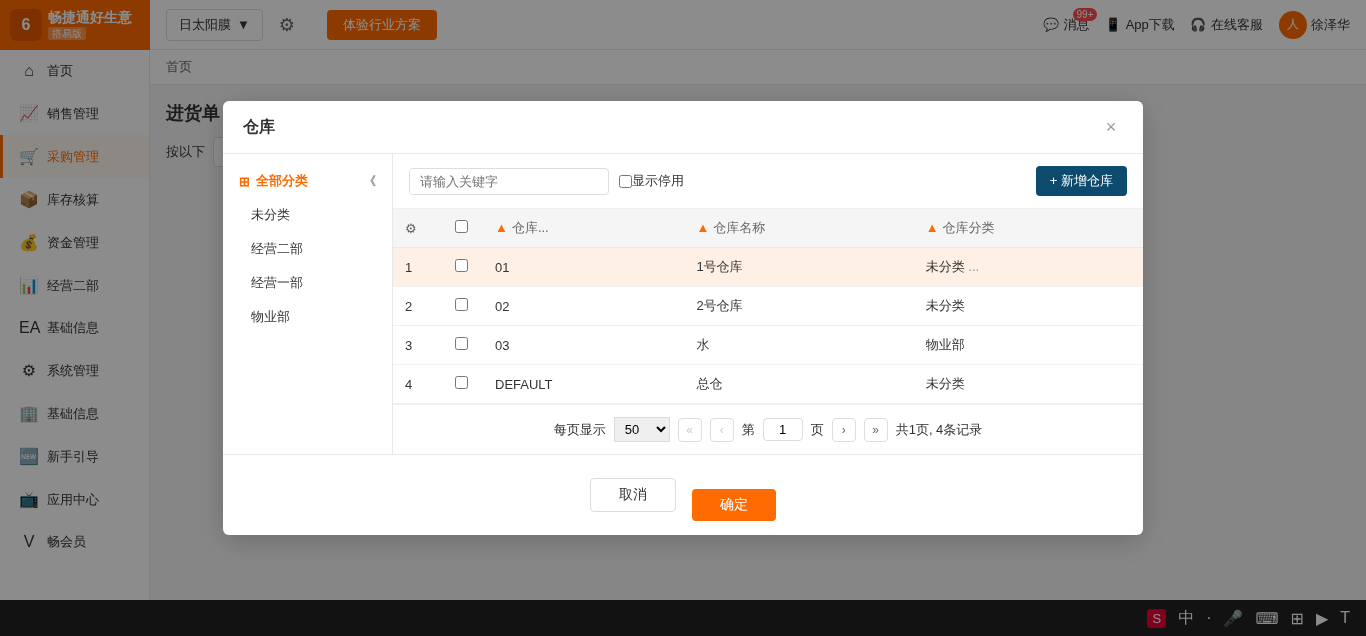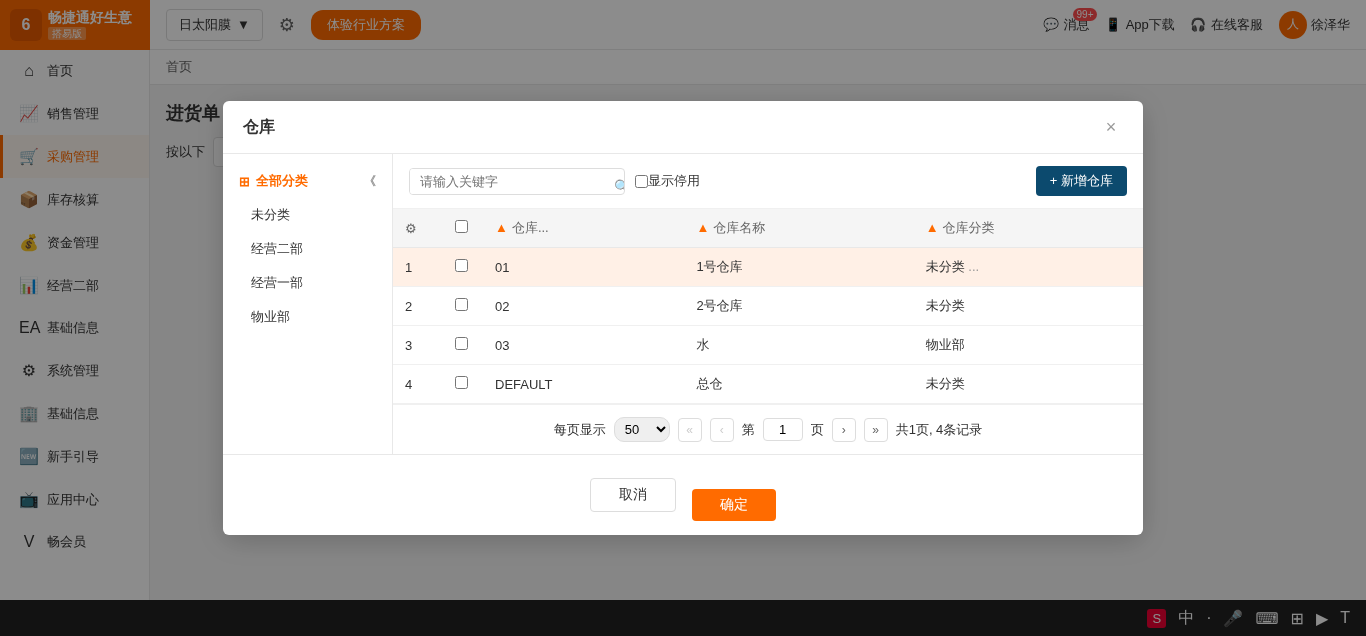--- a/index.html
+++ b/index.html
@@ -60,24 +60,24 @@
       margin-left: 8px;
       cursor: pointer;
       color: #666;
       font-size: 18px;
     }
     .trial-btn {
       background: #ff6b00;
       color: #fff;
       border: none;
       padding: 6px 16px;
-      border-radius: 12px;
-      cursor: pointer;
-      font-size: 13px;
-      margin-left: 8px;
+      border-radius: 4px;
+      cursor: pointer;
+      font-size: 13px;
+      margin-left: 24px;
     }
     .header-right {
       margin-left: auto;
       display: flex;
       align-items: center;
       gap: 16px;
     }
     .header-right-item {
       display: flex;
       align-items: center;
@@ -266,25 +266,25 @@
     }
     .modal-toolbar {
       display: flex;
       align-items: center;
       gap: 10px;
       padding: 12px 16px;
       border-bottom: 1px solid #f0f0f0;
     }
     .search-input-wrap {
       display: flex;
-      align-items: flex-end;
+      align-items: flex-start;
       border: 1px solid #ddd;
       border-radius: 4px;
       overflow: hidden;
-      width: 216px;
+      width: 200px;
     }
     .search-input {
       border: none;
       outline: none;
       padding: 5px 10px;
       font-size: 13px;
       flex: 1;
       color: #333;
     }
     .search-icon {
@@ -348,21 +348,21 @@
       align-items: center;
       justify-content: center;
       gap: 8px;
       padding: 12px 16px;
       border-top: 1px solid #f0f0f0;
       font-size: 13px;
       color: #333;
     }
     .page-size-select {
       border: 1px solid #ddd;
-      border-radius: 10px;
+      border-radius: 0;
       padding: 3px 6px;
       font-size: 13px;
       outline: none;
       cursor: pointer;
     }
     .page-btn {
       width: 24px; height: 24px;
       display: flex; align-items: center; justify-content: center;
       border: 1px solid #ddd;
       border-radius: 4px;

